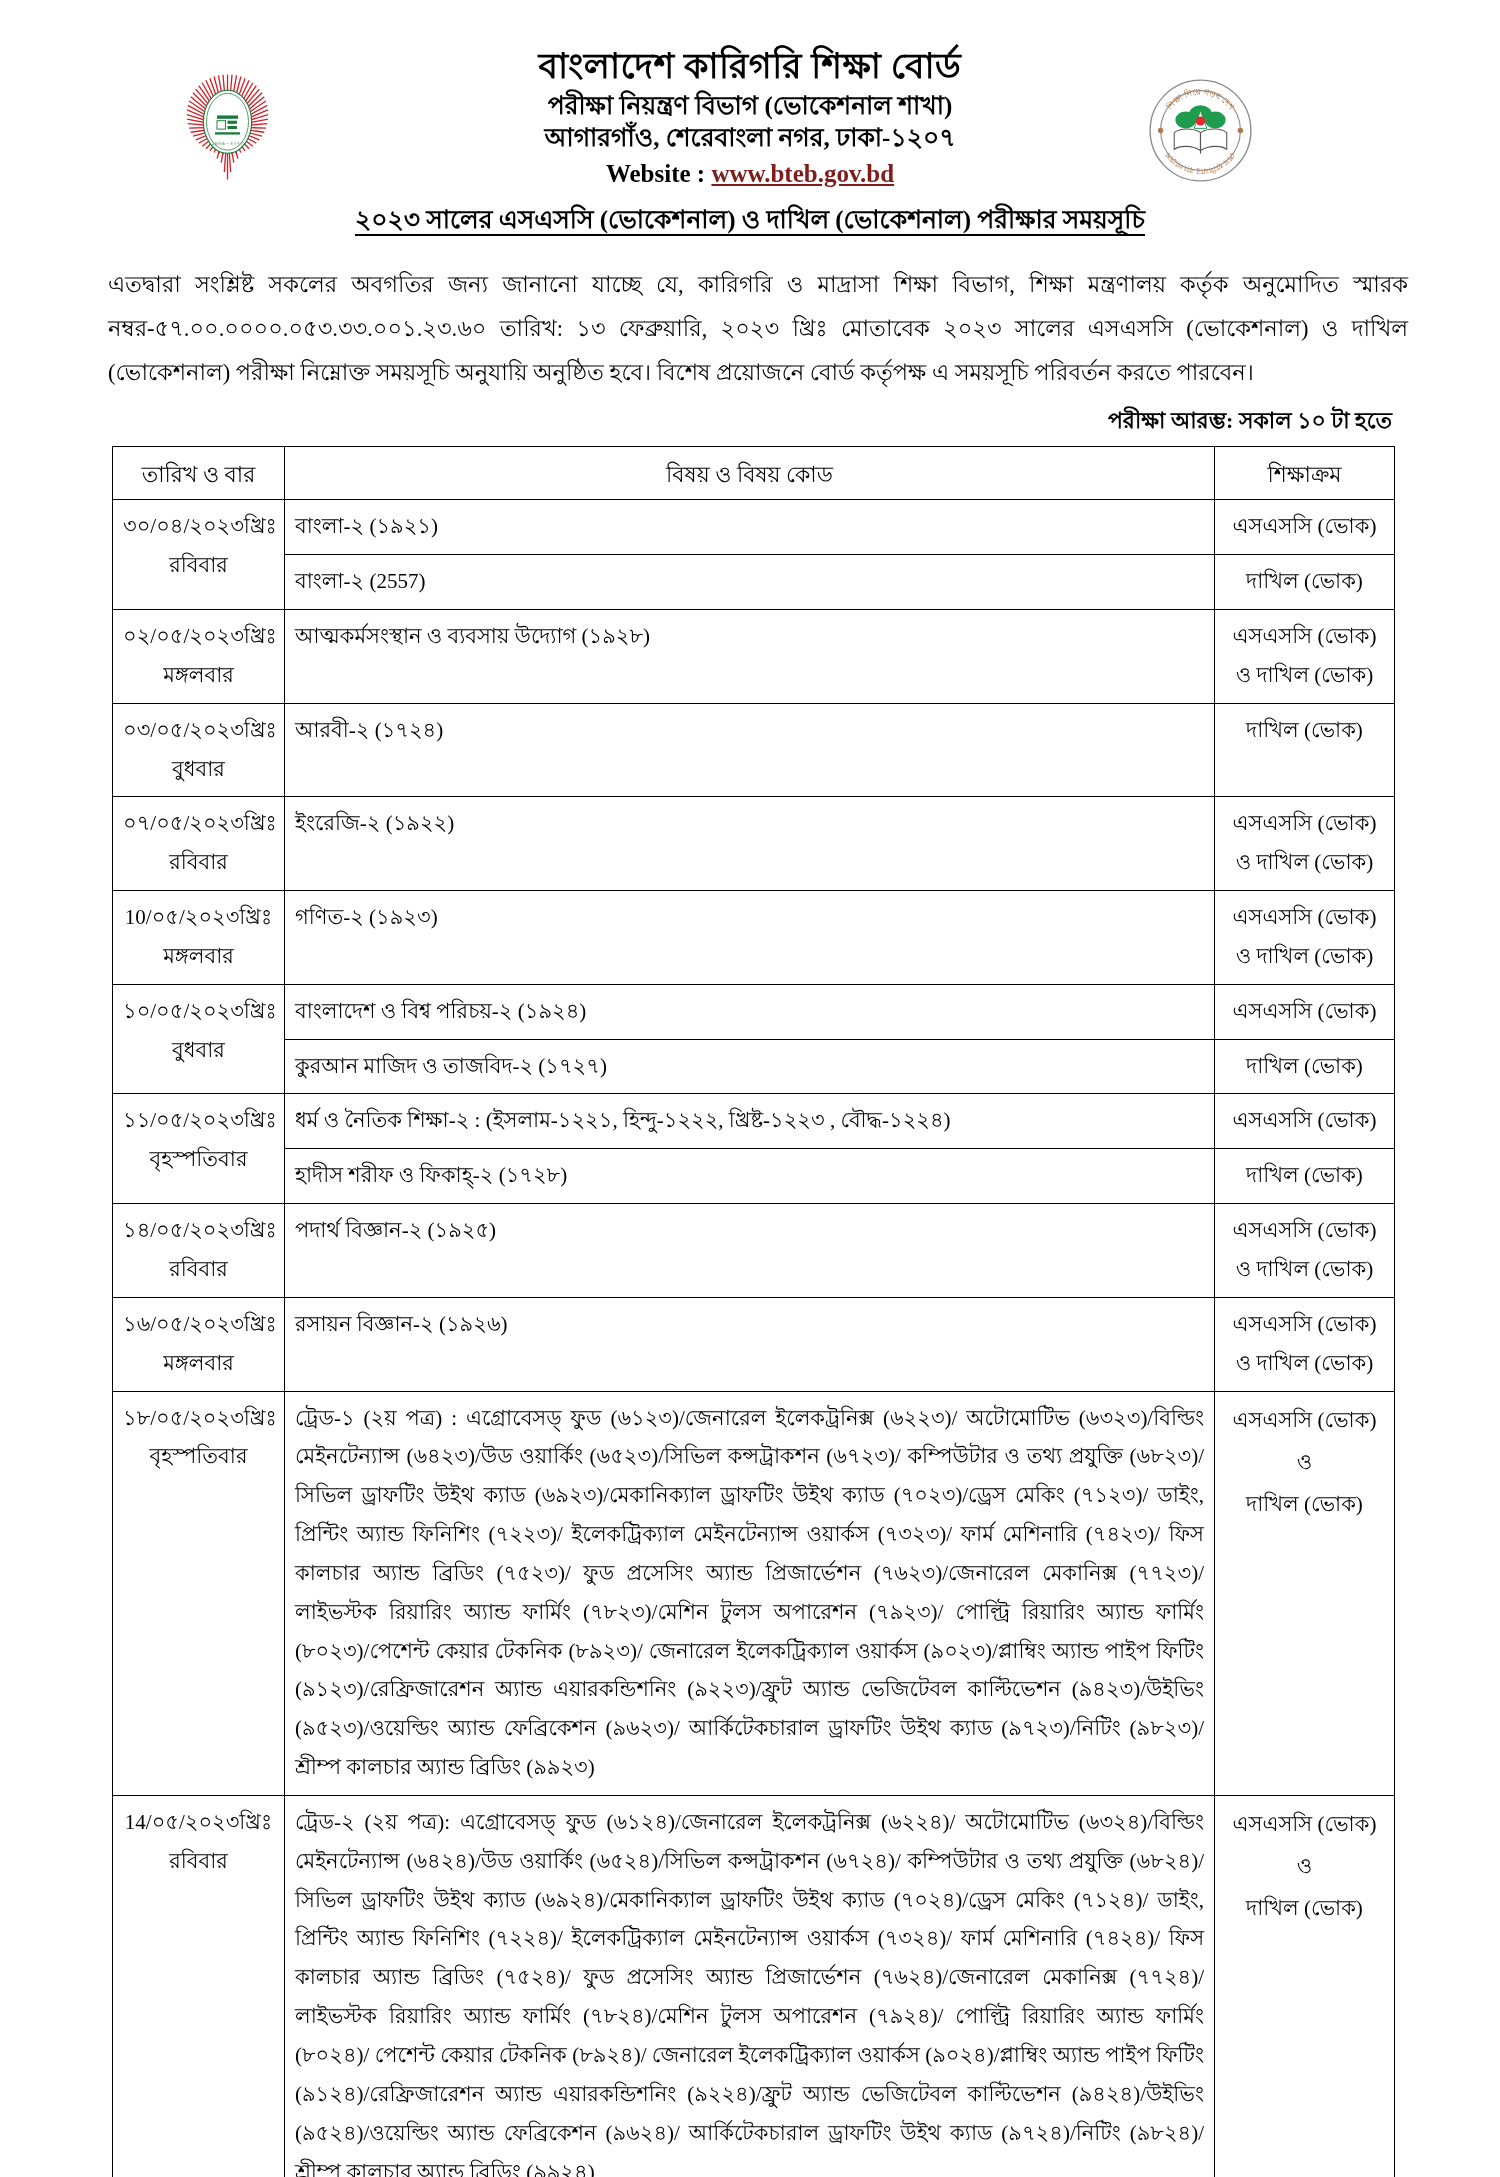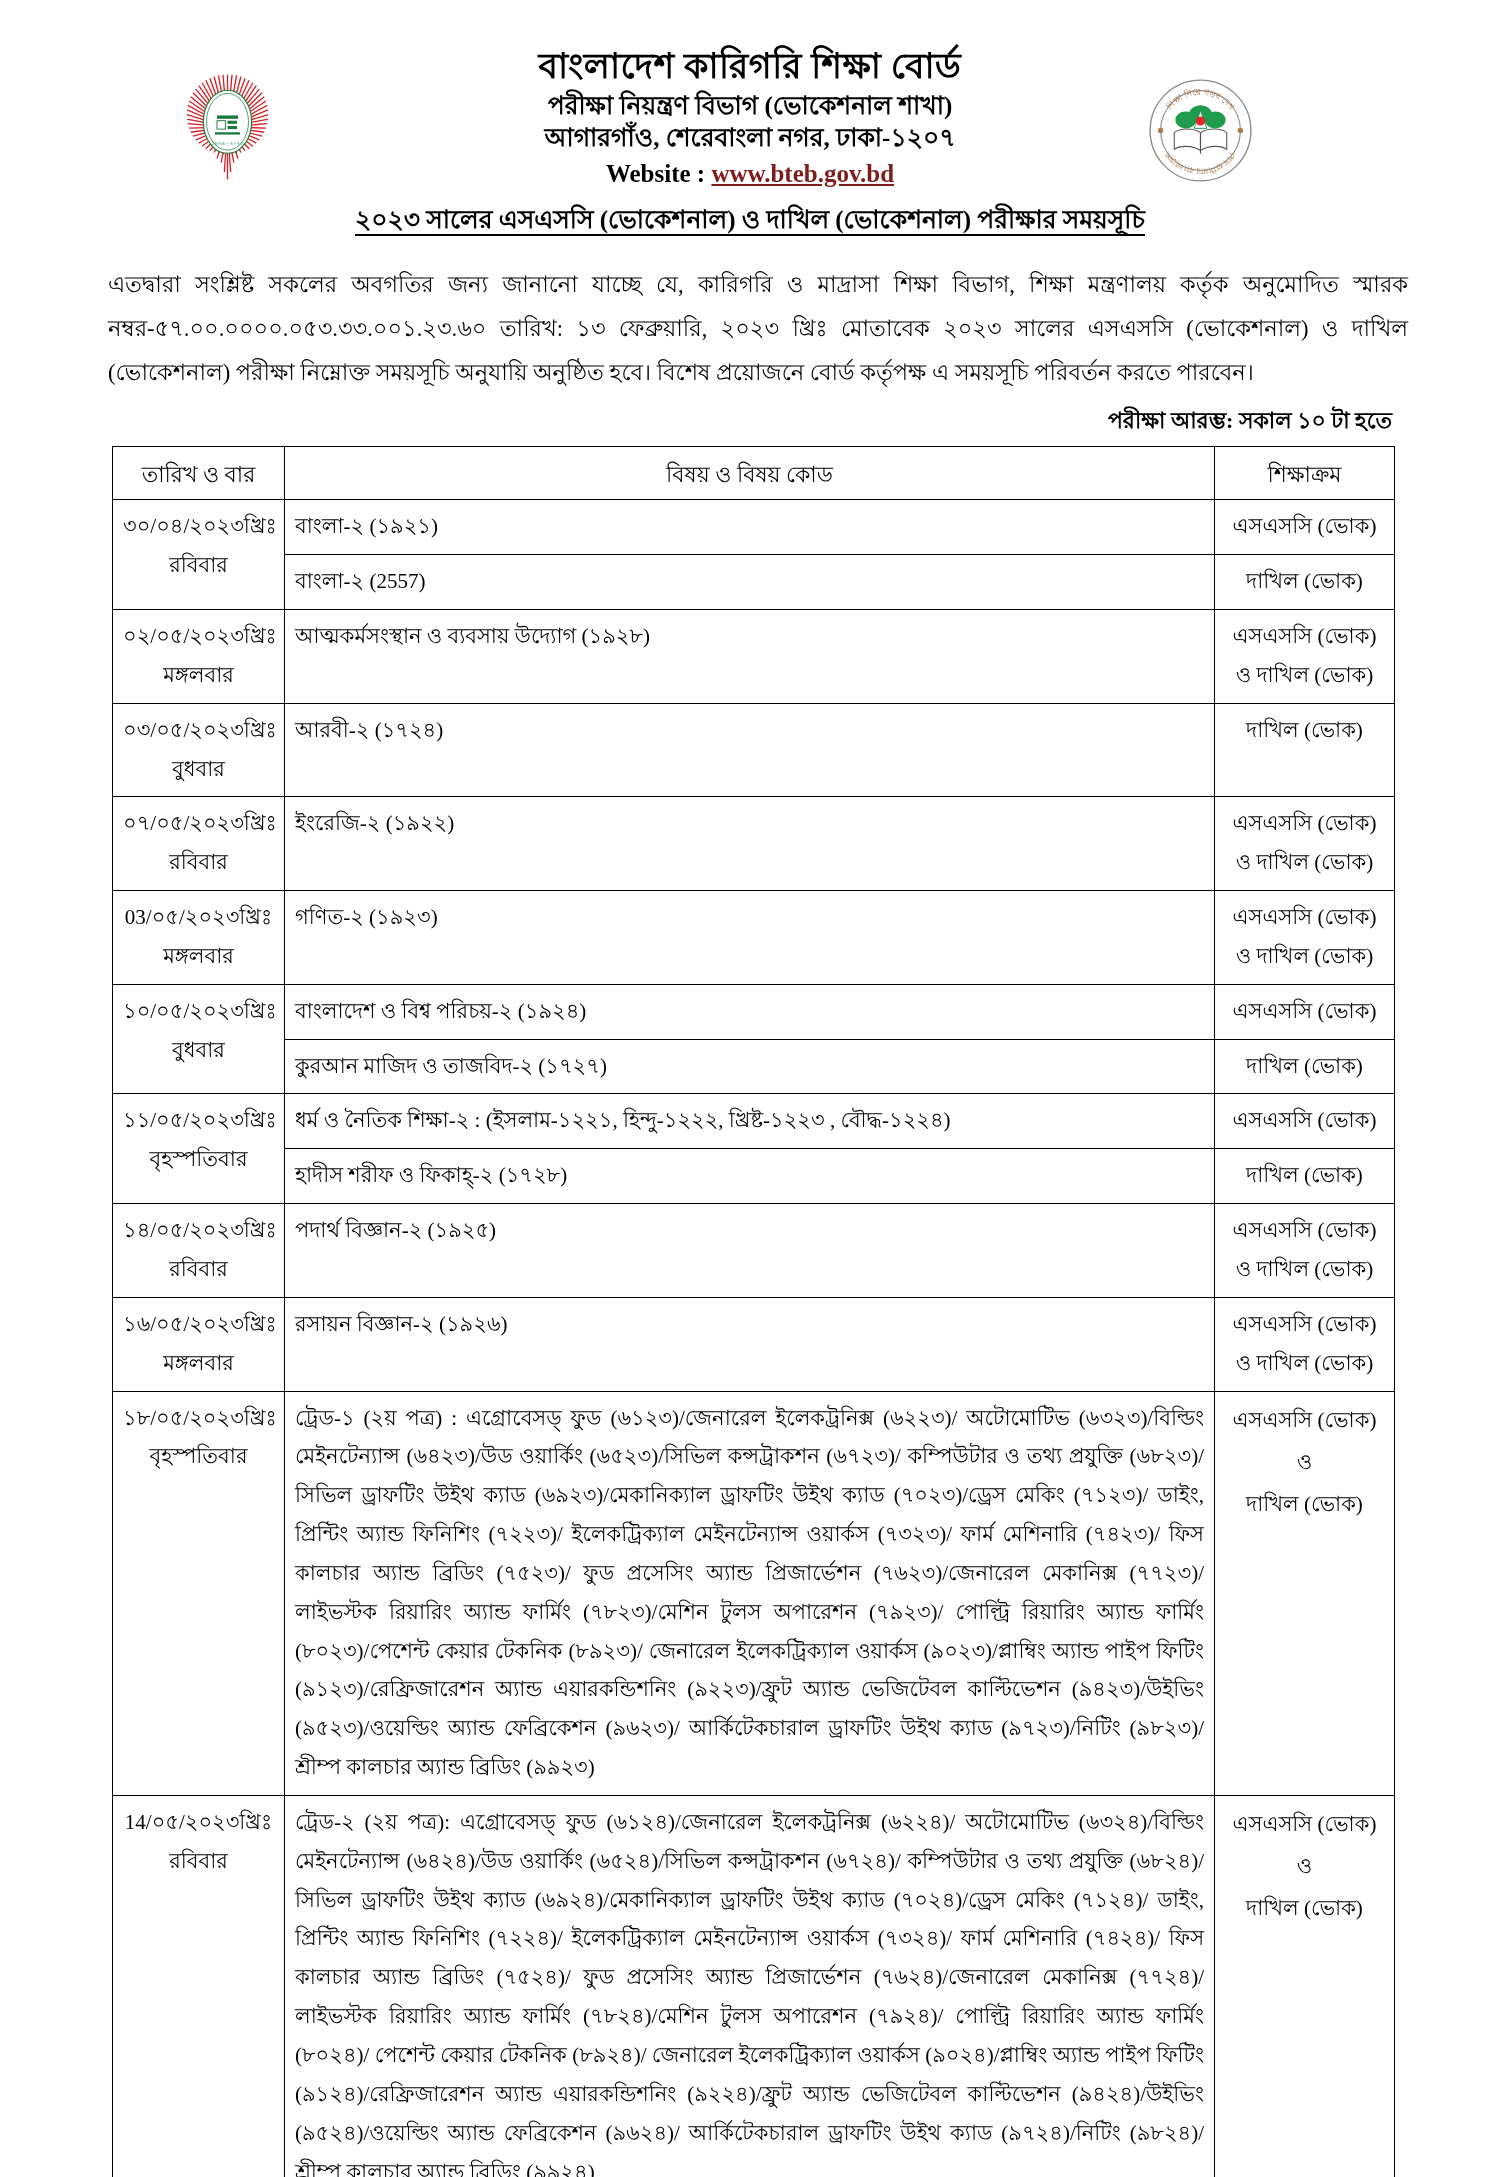--- a/index.html
+++ b/index.html
@@ -357,21 +357,21 @@
             <div>রবিবার</div>
           </td>
           <td class="subjcell pad2">ইংরেজি-২ (১৯২২)</td>
           <td class="currcell">
             <div>এসএসসি (ভোক)</div>
             <div>ও দাখিল (ভোক)</div>
           </td>
         </tr>
         <tr>
           <td class="datecell" rowspan="1">
-            <div>03/০৫/২০২৩খ্রিঃ</div>
+            <div>10/০৫/২০২৩খ্রিঃ</div>
             <div>মঙ্গলবার</div>
           </td>
           <td class="subjcell pad2">গণিত-২ (১৯২৩)</td>
           <td class="currcell">
             <div>এসএসসি (ভোক)</div>
             <div>ও দাখিল (ভোক)</div>
           </td>
         </tr>
         <tr>
           <td class="datecell" rowspan="2">

